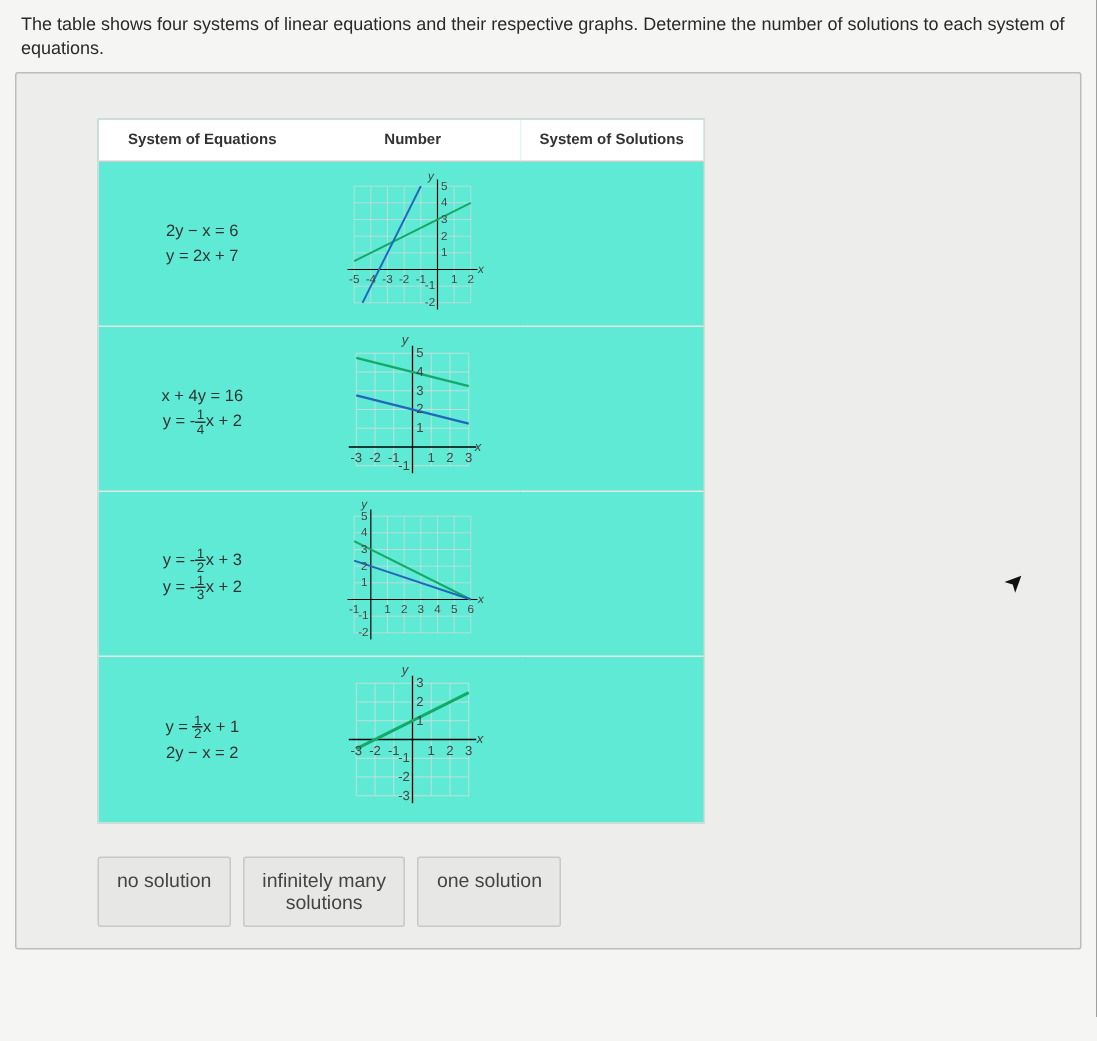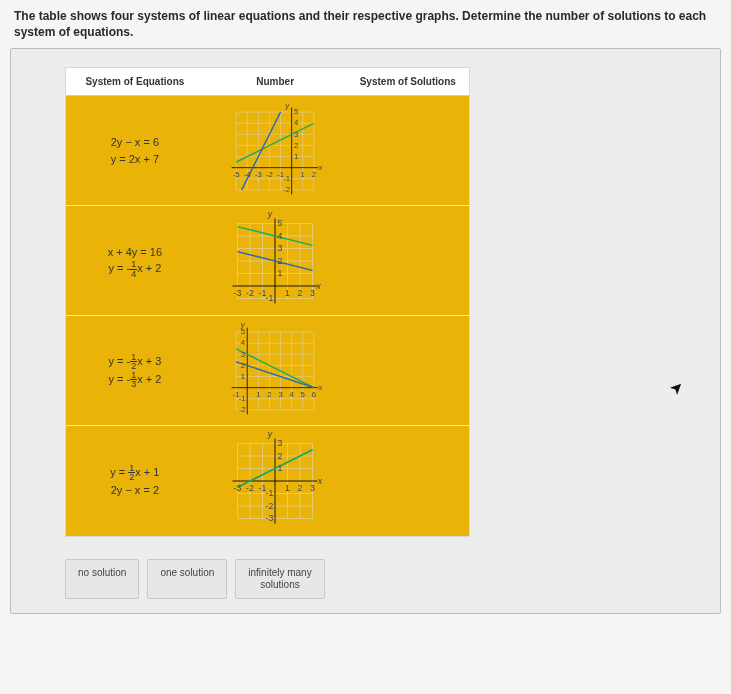--- a/index.html
+++ b/index.html
@@ -17,33 +17,33 @@
     background: #f5f5f3;
     width: 731px;
     height: 694px;
     padding: 6px 10px 10px 10px;
   }
   .prompt {
     font-size: 12px;
     color: #2a2a2a;
     line-height: 1.35;
     padding: 2px 4px 8px 4px;
-    font-weight: 700;
+    font-weight: 400;
   }
   .panel {
     border: 1px solid #bdbdbd;
     background: #ededeb;
     padding: 14px;
     border-radius: 2px;
   }
   .inner-panel {
-    background: #eab308;
+    background: #5eead4;
     border: 1px solid #d9d9d7;
     width: 405px;
-    margin: 4px auto 0 40px;
+    margin: 16px auto 0 40px;
   }
   table.main {
     border-collapse: collapse;
     width: 100%;
   }
   table.main th {
     font-size: 10px;
     font-weight: bold;
     color: #333;
     padding: 8px 4px;
@@ -68,21 +68,21 @@
   .sol-cell { width: 120px; }
   .buttons-row {
     margin-top: 22px;
     display: flex;
     gap: 8px;
     padding-left: 40px;
   }
   .drag-btn {
     background: #e7e7e5;
     border: 1px solid #c8c8c6;
-    font-size: 10px;
+    font-size: 13px;
     color: #444;
     padding: 7px 12px;
     text-align: center;
     border-radius: 2px;
     line-height: 1.2;
     cursor: grab;
   }
   .frac {
     display: inline-block;
     vertical-align: middle;
@@ -300,20 +300,20 @@
               </svg>
             </td>
             <td class="sol-cell"></td>
           </tr>
         </tbody>
       </table>
     </div>
 
     <div class="buttons-row">
       <div class="drag-btn">no solution</div>
-      <div class="drag-btn">one solution</div>
       <div class="drag-btn" style="white-space:pre-line">infinitely many
 solutions</div>
+      <div class="drag-btn">one solution</div>
     </div>
   </div>
 </div>
 
 <div class="cursor" style="left:670px; top:378px; transform:rotate(-45deg)">➤</div>
 
 </body></html>

